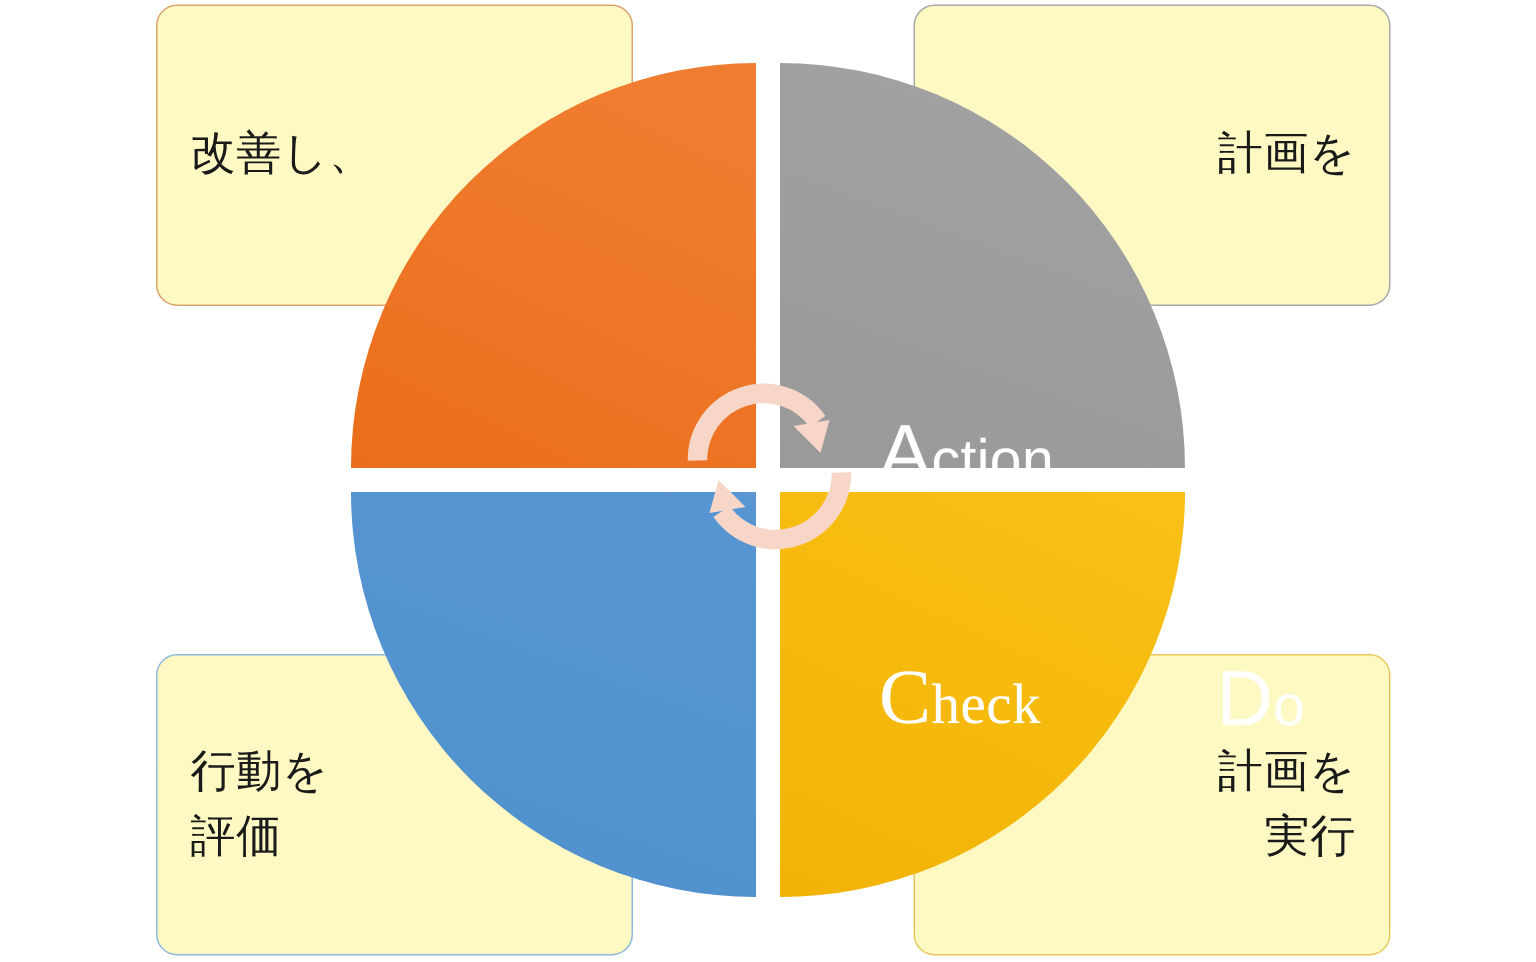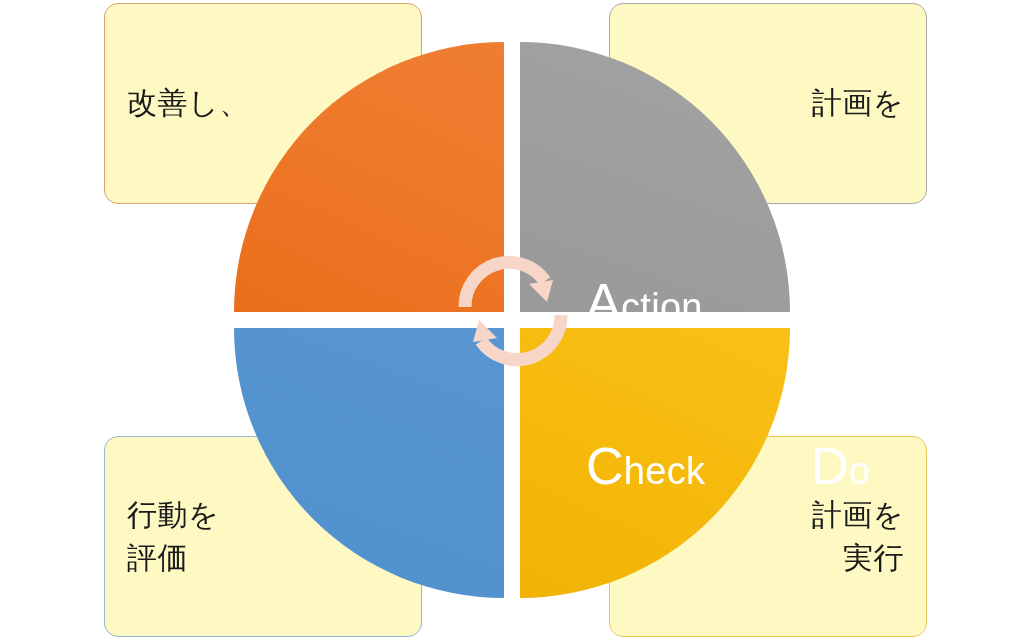--- a/index.html
+++ b/index.html
@@ -119,21 +119,21 @@
     white-space: nowrap;
     z-index: 8;
     letter-spacing: 0.3px;
     text-shadow: 0 0 1px rgba(255,255,255,0.25);
   }
   .quad-label .cap { font-size: 52px; }
   .quad-label .rest { font-size: 38px; }
 
   #label-action { left: 352px; top: 190px; margin-top: 40px; }
   #label-plan   { left: 566px; top: 190px; }
-  #label-check  { left: 352px; top: 394px; }
+  #label-check  { left: 352px; top: 394px; font-family: Liberation Serif, serif; }
   #label-do     { left: 577px; top: 394px; }
 
   
   #cycle-arrows {
     position: absolute;
     left: 455px;
     top: 253px;
     width: 116px;
     height: 116px;
     z-index: 9;

